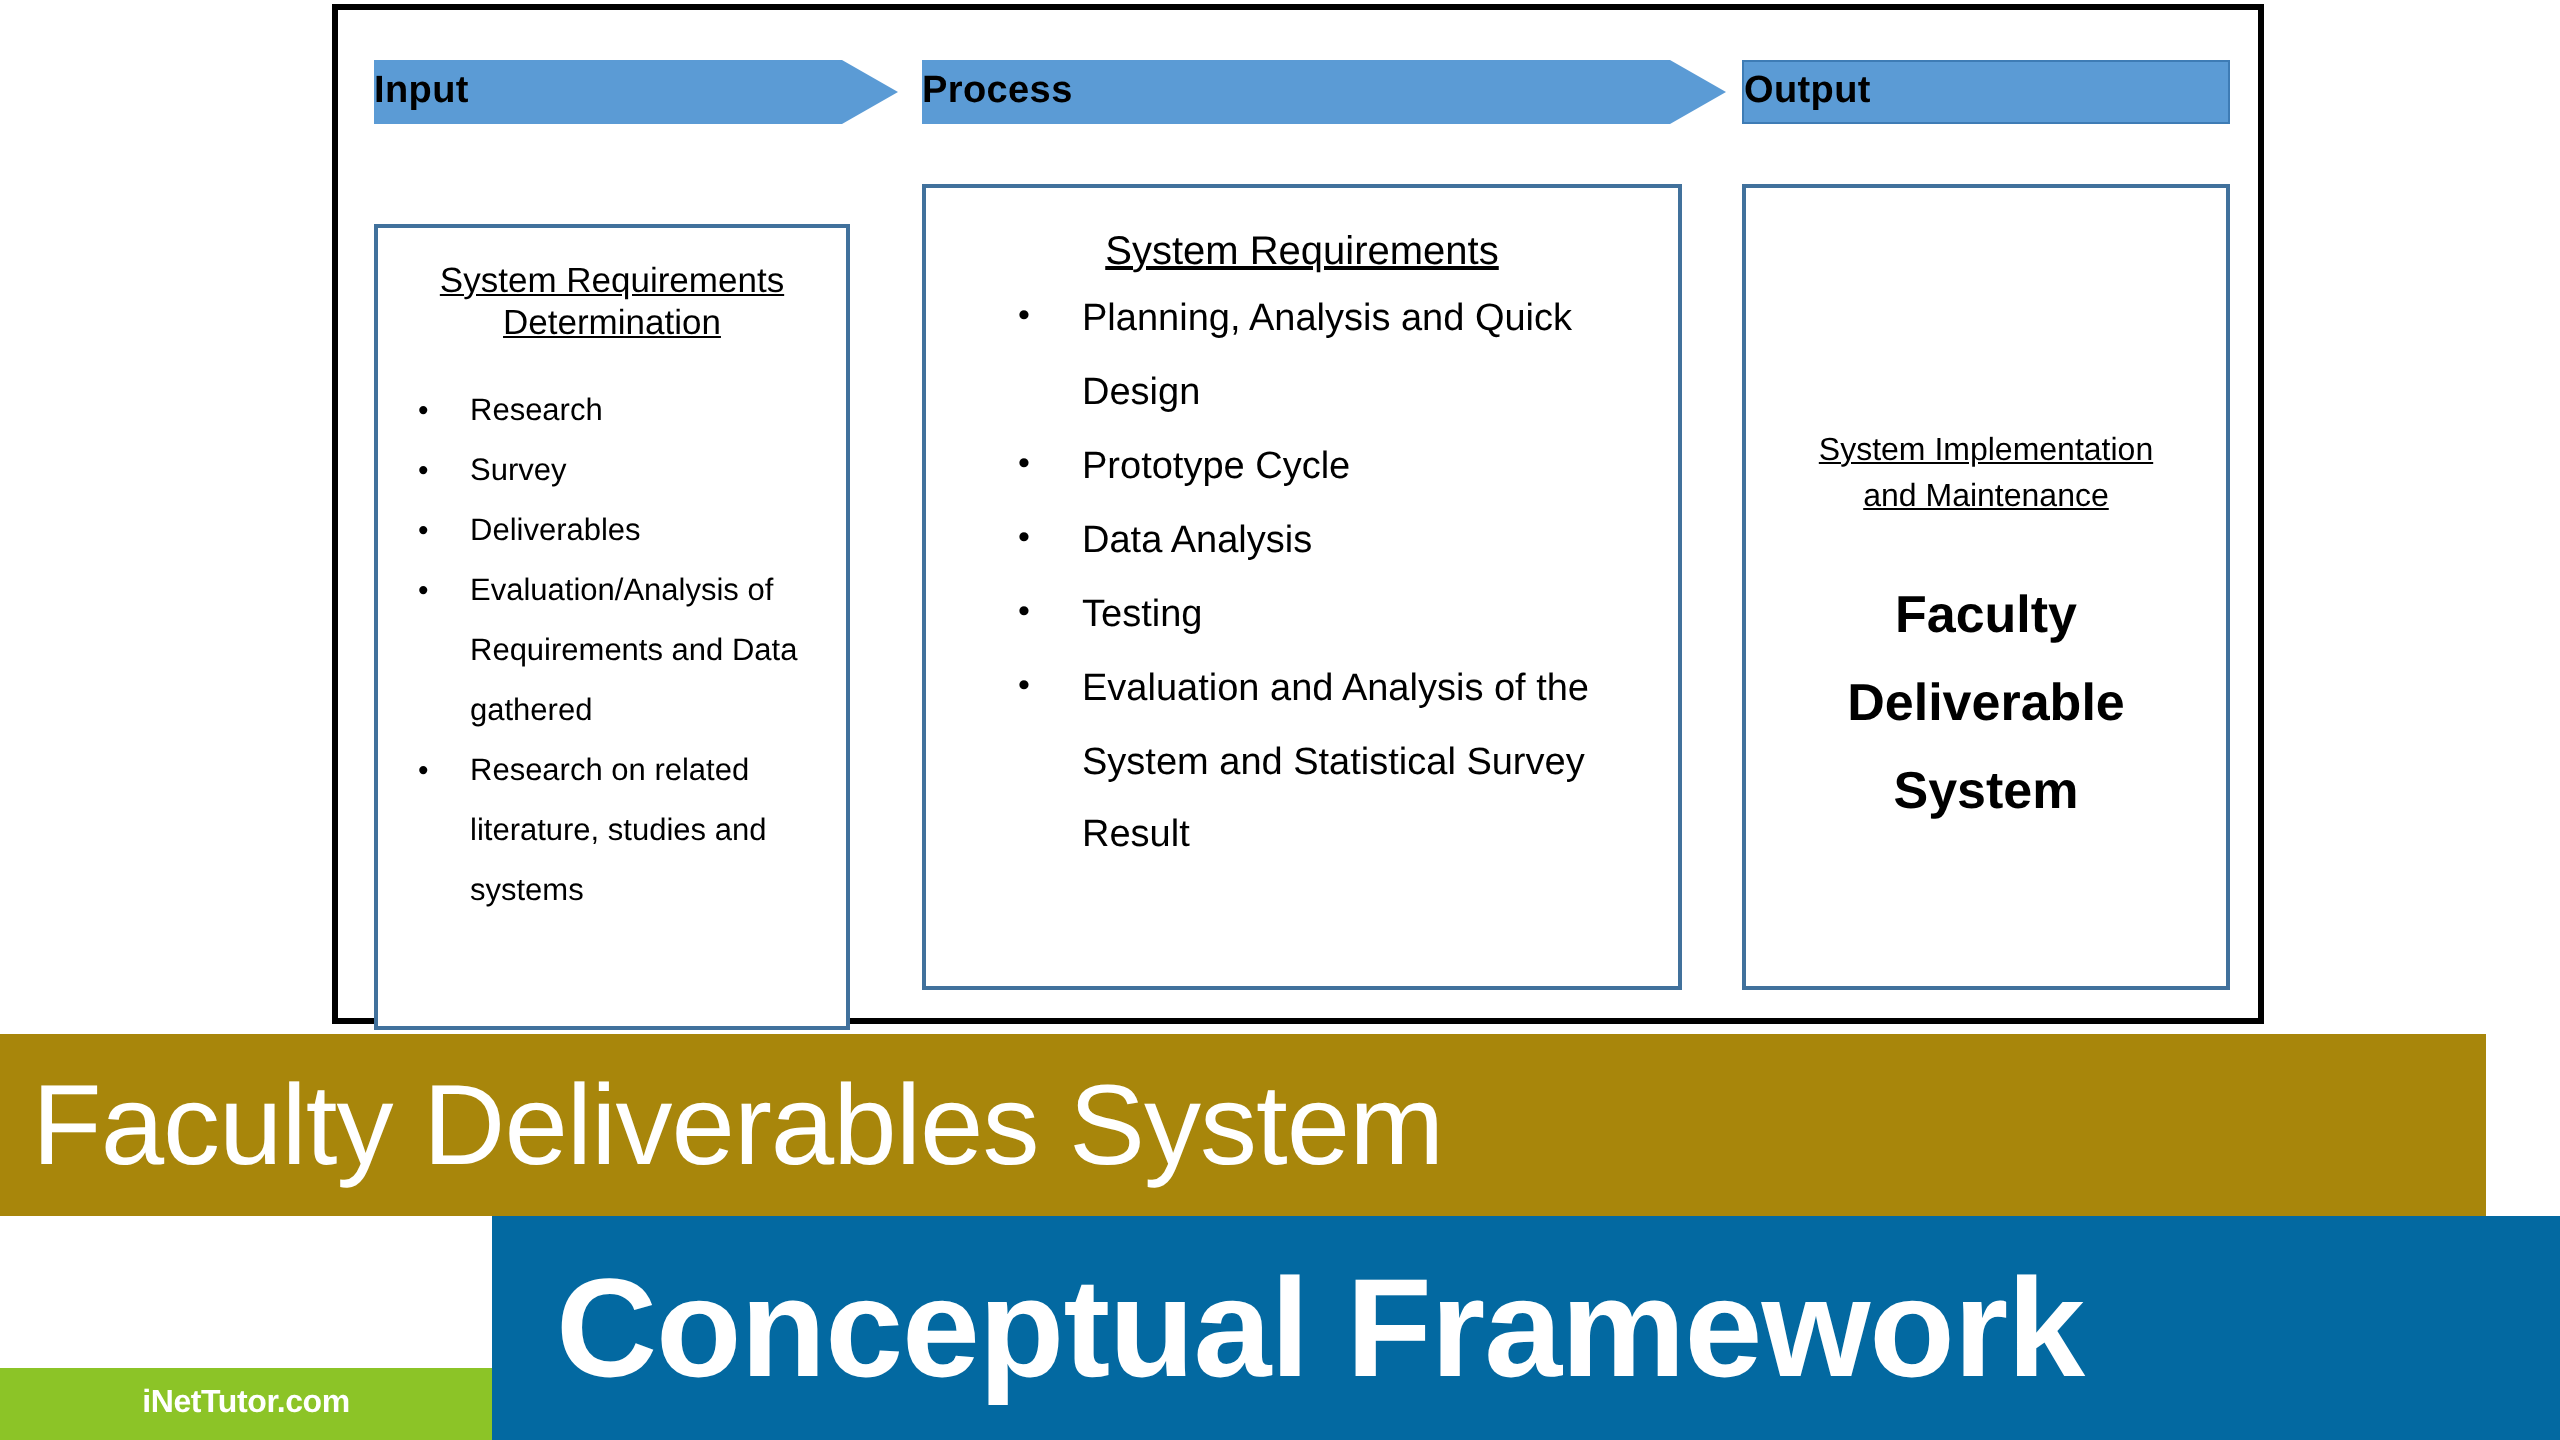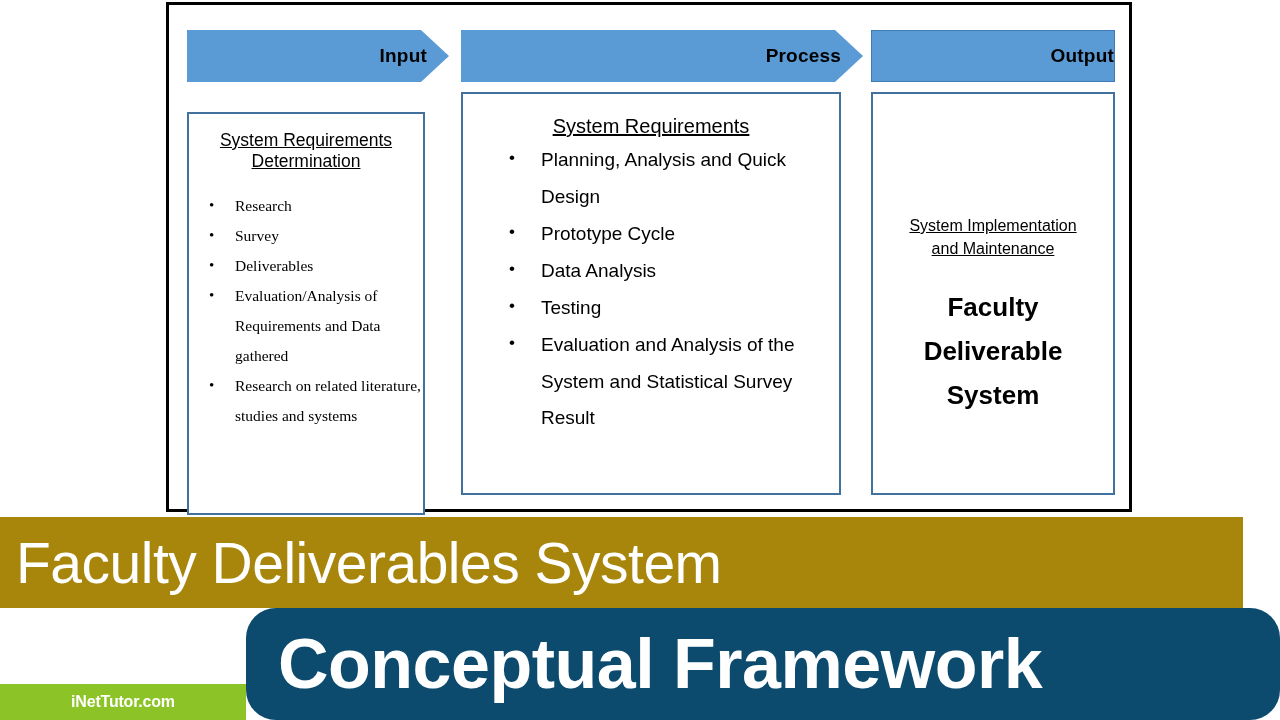--- a/index.html
+++ b/index.html
@@ -25,27 +25,27 @@
     height: 510px;
     border: 3px solid #000000;
     background: #ffffff;
     box-sizing: border-box;
   }
 
   
   .phase-header {
     position: absolute;
     top: 25px;
-    height: 52px;
+    height: 32px;
     background: #5B9BD5;
     border: 1px solid #3E7CB5;
     box-sizing: border-box;
     display: flex;
     align-items: center;
-    justify-content: flex-end;
+    justify-content: flex-start;
   }
   .phase-header.arrow {
     clip-path: polygon(0 0, calc(100% - 28px) 0, 100% 50%, calc(100% - 28px) 100%, 0 100%);
     border: none;
     background: linear-gradient(#5B9BD5, #5B9BD5);
   }
   .phase-header.arrow .phase-label { margin-right: 22px; }
   .phase-label {
     font-size: 19px;
     font-weight: bold;
@@ -99,21 +99,20 @@
   }
 
   #list-input {
     margin-top: 18px;
     padding-left: 20px;
   }
   #list-input li {
     font-size: 15.5px;
     line-height: 1.94;
     padding-left: 26px;
-    font-family: Liberation Serif, serif;
   }
   #list-input li::before { left: 0; top: 0; }
 
   #list-process {
     margin-top: 4px;
     padding-left: 46px;
   }
   #list-process li {
     font-size: 19px;
     line-height: 1.94;
@@ -160,24 +159,23 @@
     letter-spacing: -0.5px;
     white-space: nowrap;
   }
 
   #blue-banner {
     position: absolute;
     left: 246px;
     top: 608px;
     width: 1034px;
     height: 112px;
-    background: #0c4a6e;
-    display: flex;
-    align-items: center;
-    border-radius: 30px;
+    background: #0369a1;
+    display: flex;
+    align-items: center;
   }
   #blue-title {
     color: #ffffff;
     font-size: 70px;
     font-weight: bold;
     padding-left: 32px;
     letter-spacing: -0.5px;
     white-space: nowrap;
   }
 

